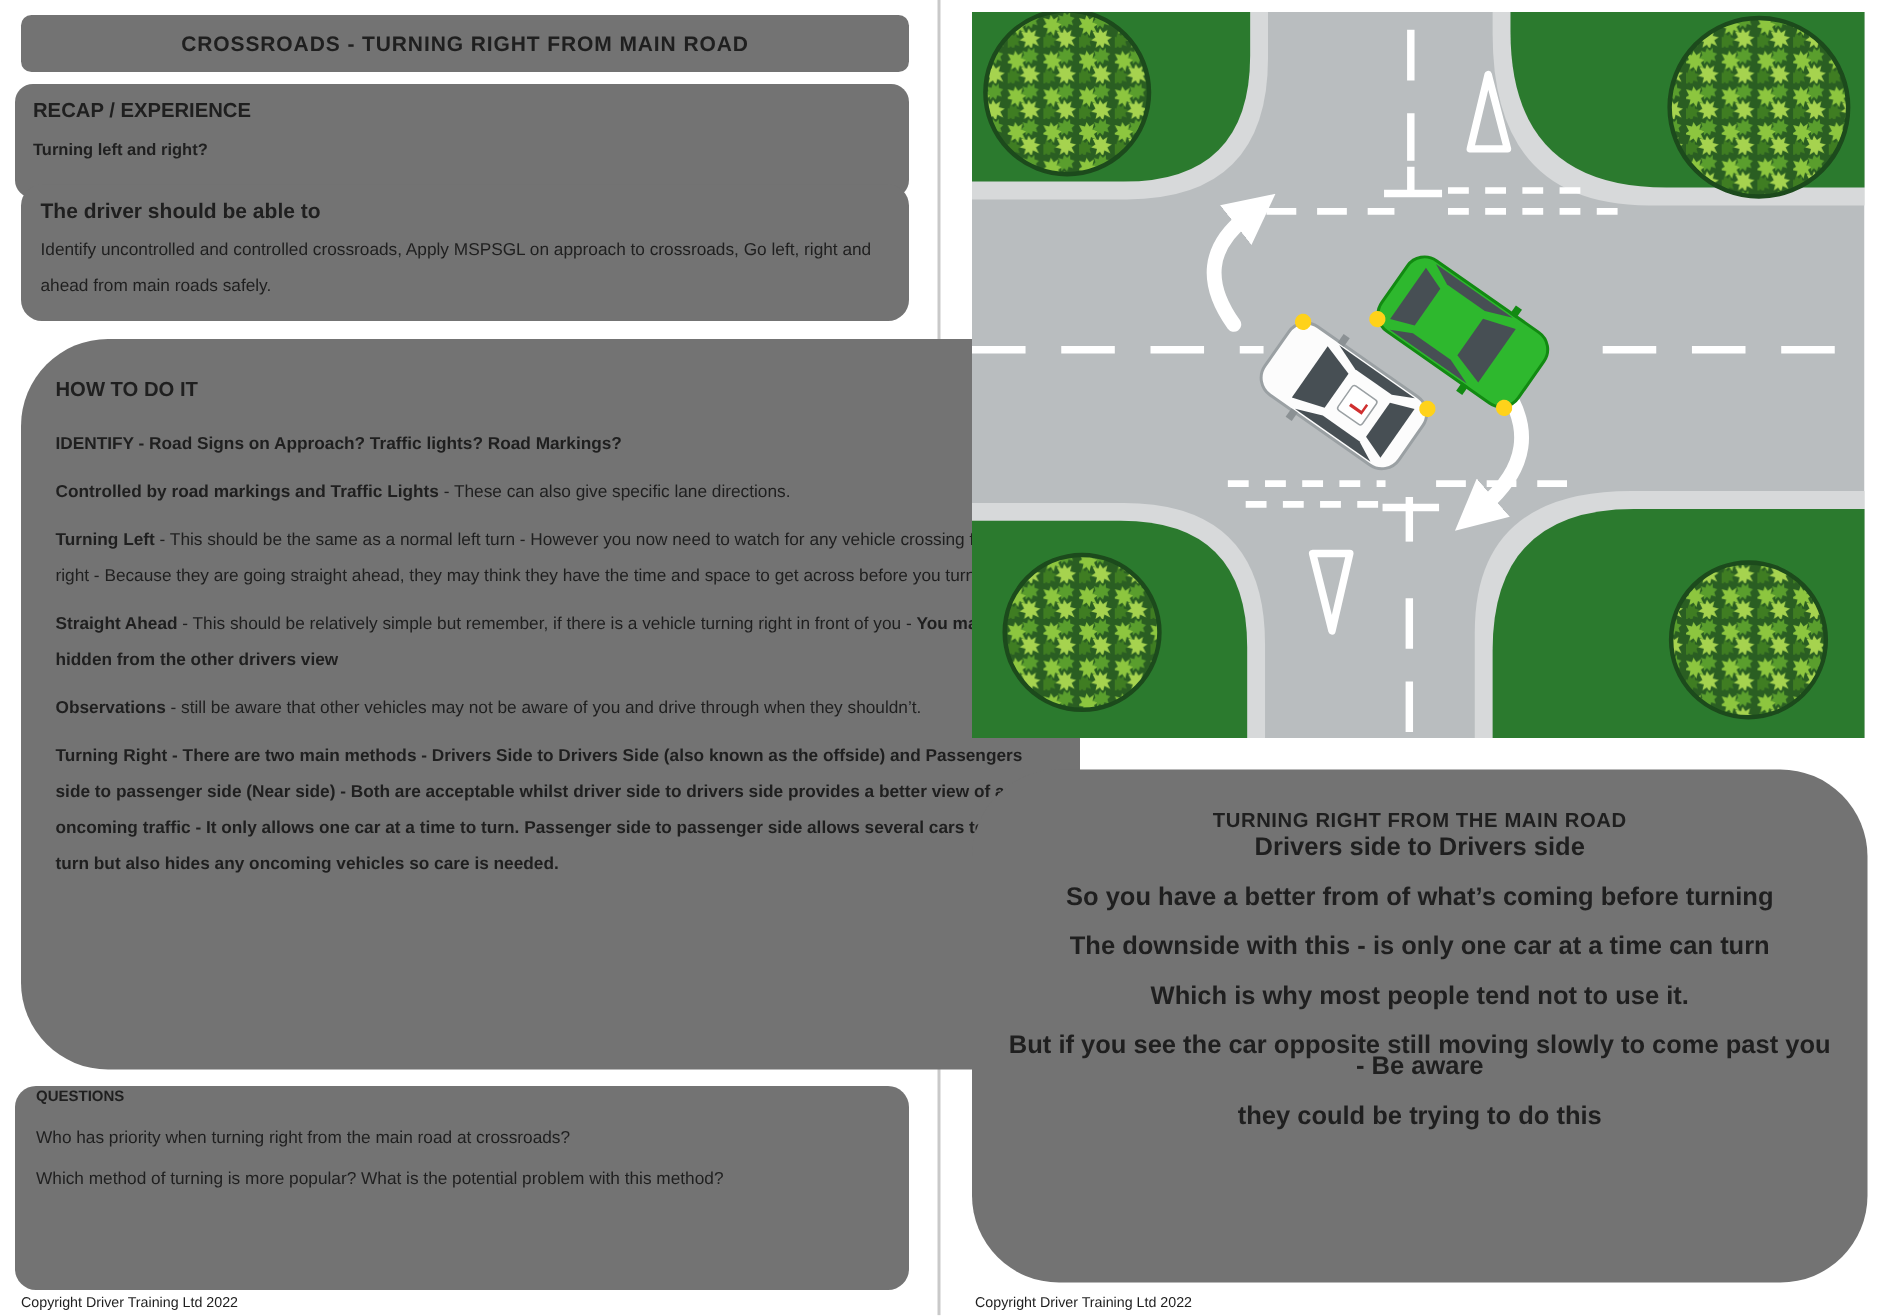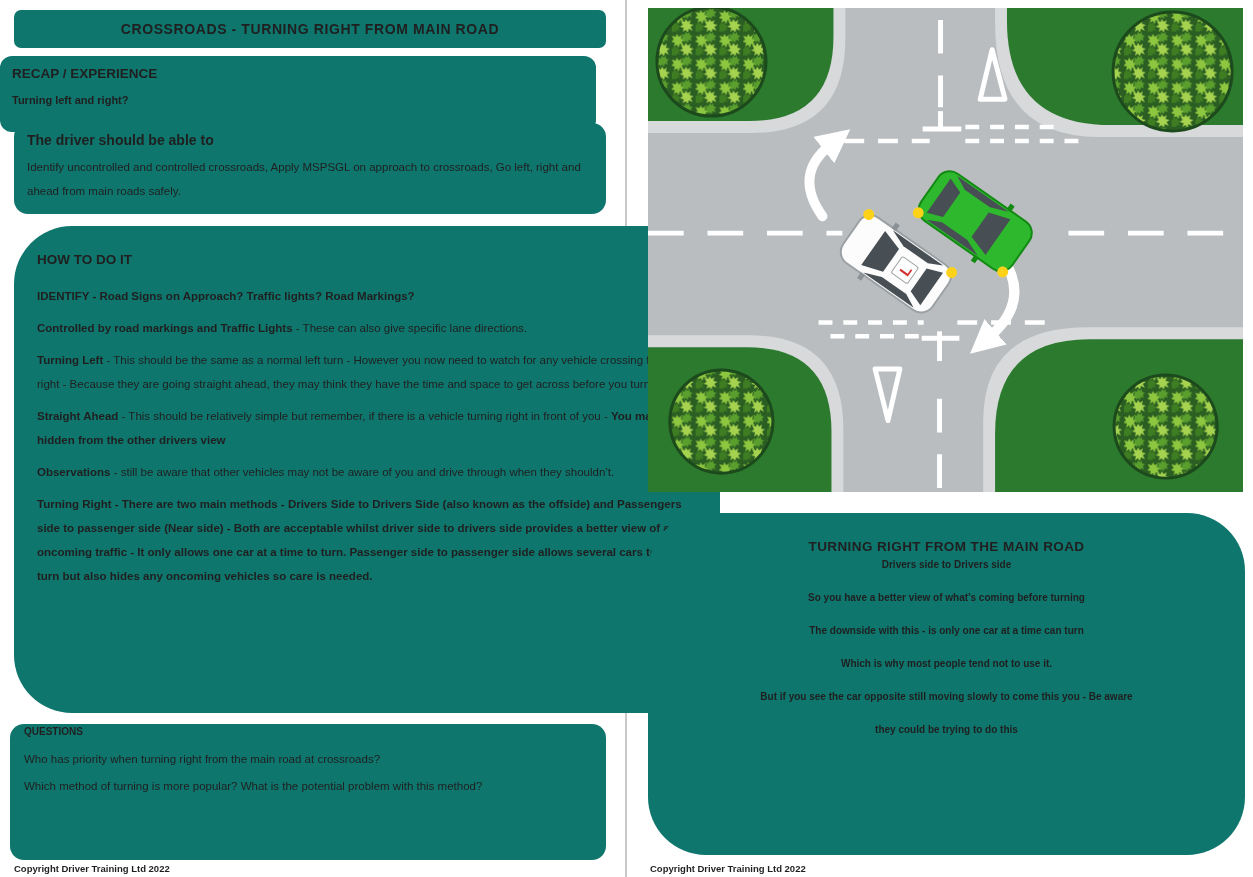--- a/index.html
+++ b/index.html
@@ -1,47 +1,47 @@
 <!DOCTYPE html>
 <html><head>
 <meta charset="utf-8">
 <style>
   html,body{margin:0;padding:0;background:#ffffff;}
   .canvas{position:relative;width:1253px;height:877px;background:#ffffff;overflow:hidden;
           font-family:"Liberation Sans",sans-serif;color:#1f1f1f;}
   .divider{position:absolute;left:625px;top:0;width:2px;height:877px;background:#c9c9c9;}
-  .box{position:absolute;background:#0f766e;box-sizing:border-box;}
+  .box{position:absolute;background:#737373;box-sizing:border-box;}
   .b{font-weight:bold;}
 
   
   #title-box{left:14px;top:10px;width:592px;height:38px;border-radius:7px;
              display:flex;align-items:center;justify-content:center;}
   #title-box span{font-weight:bold;font-size:14px;letter-spacing:.6px;}
-  #recap-box{left:0;top:56px;width:596px;height:76px;border-radius:12px;padding:10px 12px;}
+  #recap-box{left:10px;top:56px;width:596px;height:76px;border-radius:12px;padding:10px 12px;}
   .recap-h{font-size:13.5px;font-weight:bold;}
   .recap-s{font-size:11px;font-weight:bold;margin-top:13px;}
   #driver-box{left:14px;top:123px;width:592px;height:91px;border-radius:14px;padding:9px 13px;}
   .driver-h{font-size:14px;font-weight:bold;margin-bottom:7px;}
   .driver-b{font-size:11.5px;line-height:24px;max-width:562px;}
   #howto-box{left:14px;top:226px;width:706px;height:487px;border-radius:58px;padding:26px 23px 0;}
   .howto-h{font-size:13.5px;font-weight:bold;margin:0 0 17px;}
   .howto-p{font-size:11.5px;line-height:24px;margin:0 0 8px;}
   #questions-box{left:10px;top:724px;width:596px;height:136px;border-radius:14px;padding:2px 14px;}
   .q-h{font-size:10px;font-weight:bold;margin-bottom:15px;}
   .q-item{font-size:11.5px;line-height:14px;margin-bottom:13px;}
-  .copyright{position:absolute;font-size:9.5px;font-weight:bold;}
+  .copyright{position:absolute;font-size:9.5px;font-weight:normal;}
   #copy-left{left:14px;top:863px;}
   #copy-right{left:650px;top:863px;}
 
   
   #diagram{position:absolute;left:648px;top:8px;width:595px;height:484px;}
   #panel-box{left:648px;top:513px;width:597px;height:342px;border-radius:58px;
              padding:26px 20px 0;text-align:center;}
   .panel-h{font-size:13.5px;font-weight:bold;letter-spacing:.4px;margin-bottom:4px;}
-  .panel-line{font-size:10px;font-weight:bold;line-height:14px;margin-bottom:19px;}
+  .panel-line{font-size:17px;font-weight:bold;line-height:14px;margin-bottom:19px;}
 </style>
 </head>
 <body>
 
 <div class="canvas">
 
   <div class="divider"></div>
 
   <div class="box" id="title-box">
     <span>CROSSROADS - TURNING RIGHT FROM MAIN ROAD</span>
@@ -165,22 +165,22 @@
       <path d="M -27 -22 L -20 -4 L -20 27 L -27 41 Z" fill="#474f54"></path>
       <path d="M 27 -22 L 20 -4 L 20 27 L 27 41 Z" fill="#474f54"></path>
       <circle cx="26" cy="-52" r="5.5" fill="#ffd21a"></circle>
       <circle cx="26" cy="52" r="5.5" fill="#ffd21a"></circle>
     </g>
   </svg>
 
   <div class="box" id="panel-box">
     <div class="panel-h">TURNING RIGHT FROM THE MAIN ROAD</div>
     <div class="panel-line">Drivers side to Drivers side</div>
-    <div class="panel-line">So you have a better view of what’s coming before turning</div>
+    <div class="panel-line">So you have a better from of what’s coming before turning</div>
     <div class="panel-line">The downside with this - is only one car at a time can turn</div>
     <div class="panel-line">Which is why most people tend not to use it.</div>
-    <div class="panel-line">But if you see the car opposite still moving slowly to come this you - Be aware</div>
+    <div class="panel-line">But if you see the car opposite still moving slowly to come past you - Be aware</div>
     <div class="panel-line">they could be trying to do this</div>
   </div>
 
   <div class="copyright" id="copy-right">Copyright Driver Training Ltd 2022</div>
 
 </div>
 
 </body></html>

